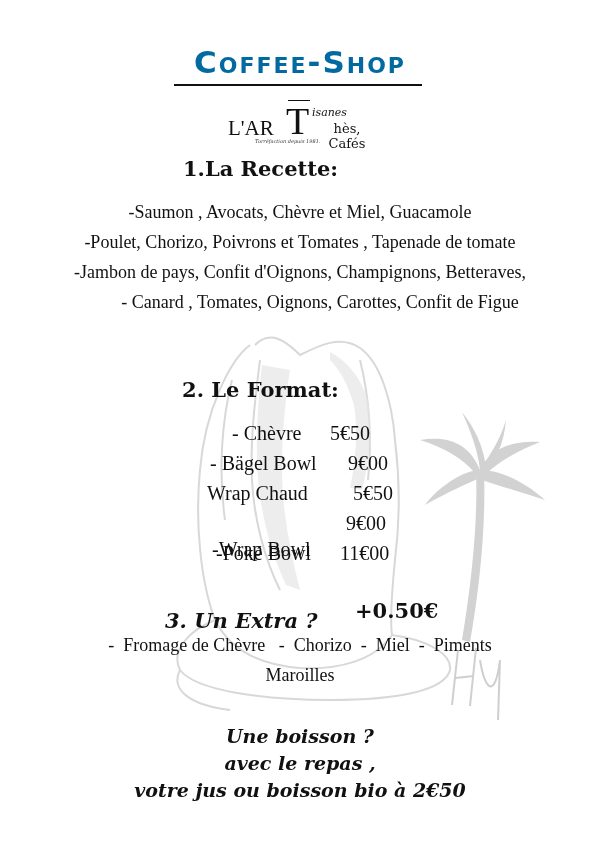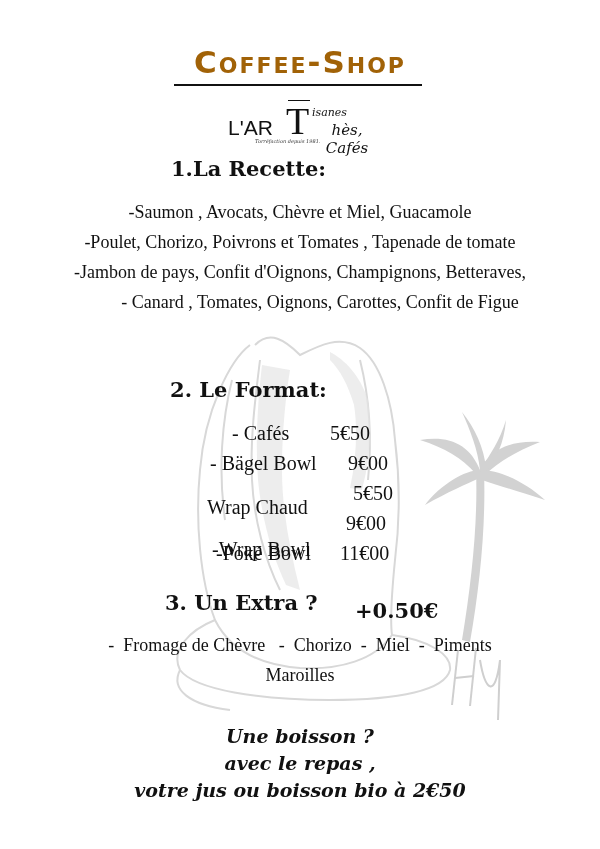--- a/index.html
+++ b/index.html
@@ -6,35 +6,35 @@
     html, body { width: 600px; height: 849px; background: #ffffff; overflow: hidden; }
     body { position: relative; font-family: "DejaVu Serif", serif; color: #111111; }
 
     .bg-art { position: absolute; left: 0; top: 0; width: 600px; height: 849px; z-index: 0; }
 
     .page { position: absolute; left: 0; top: 0; width: 600px; height: 849px; z-index: 1; text-align: center; }
 
     .title {
       position: absolute; left: 0; width: 600px; top: 44px;
       font-family: "DejaVu Sans", sans-serif; font-weight: bold;
-      font-size: 31px; letter-spacing: 2px; color: #a16207;
+      font-size: 31px; letter-spacing: 2px; color: #0369a1;
       font-variant: small-caps;
     }
     .title-rule { position: absolute; left: 174px; top: 84px; width: 248px; height: 2px; background: #111; }
     .by { position: absolute; left: 0; width: 600px; top: 88px; font-family: "DejaVu Sans", sans-serif; font-weight: bold; font-size: 12px; }
     .by-rule { position: absolute; left: 288px; top: 100px; width: 22px; height: 1px; background: #111; }
 
     .logo { position: absolute; left: 228px; top: 102px; width: 150px; height: 46px; }
-    .logo-lar { position: absolute; left: 0; top: 14px; font-family: Liberation Sans, sans-serif; font-size: 21px; letter-spacing: 0px; }
+    .logo-lar { position: absolute; left: 0; top: 14px; font-family: Liberation Serif, serif; font-size: 21px; letter-spacing: 0px; }
     .logo-t { position: absolute; left: 58px; top: 0px; font-family: "Liberation Serif", serif; font-size: 38px; line-height: 38px; }
     .logo-isanes { position: absolute; left: 84px; top: 4px; font-family: "DejaVu Serif", serif; font-style: italic; font-size: 11px; }
-    .logo-hes { position: absolute; left: 88px; top: 19px; font-family: "DejaVu Serif", serif; font-style: italic; font-size: 15px; }
+    .logo-hes { position: absolute; left: 88px; top: 19px; font-family: "DejaVu Serif", serif; font-size: 13px; }
     .logo-tag { position: absolute; left: 27px; top: 36px; font-family: "DejaVu Serif", serif; font-style: italic; font-size: 5px; color: #333; }
 
-    .h { position: absolute; left: 0; width: 497px; font-family: "DejaVu Serif", serif; font-weight: bold; font-size: 21px; }
+    .h { position: absolute; left: 12px; width: 497px; font-family: "DejaVu Serif", serif; font-weight: bold; font-size: 21px; }
     .line { position: absolute; left: 0; width: 600px; font-family: Liberation Serif, serif; font-size: 18px; line-height: 30px; white-space: nowrap; }
     .italic-line { position: absolute; left: 0; width: 600px; font-family: "DejaVu Serif", serif; font-style: italic; font-weight: bold; font-size: 19px; line-height: 27px; }
 
     .fmt-row { position: absolute; font-family: "Liberation Serif", serif; font-size: 20px; white-space: nowrap; }
     .fmt-price { position: absolute; font-family: "Liberation Serif", serif; font-size: 20px; white-space: nowrap; }
   </style>
 </head>
 <body>
 
 <svg class="bg-art" viewBox="0 0 600 849" xmlns="http://www.w3.org/2000/svg">
@@ -88,38 +88,38 @@
 
   <div class="h" style="top:156px;">1.La Recette:</div>
   <div class="line" style="top:197px;">-Saumon , Avocats, Chèvre et Miel, Guacamole</div>
   <div class="line" style="top:257px;">-Jambon de pays, Confit d'Oignons, Champignons, Betteraves,</div>
   <div class="line" style="top:227px;">-Poulet, Chorizo, Poivrons et Tomates , Tapenade de tomate</div>
   <div class="line" style="top:287px;padding-left:40px;">- Canard , Tomates, Oignons, Carottes, Confit de Figue</div>
 
   <div class="h" style="top:377px;">2. Le Format:</div>
 
   <div>
-    <span class="fmt-row" style="left:232px; top:422px;">- Cafés</span>
+    <span class="fmt-row" style="left:232px; top:422px;">- Chèvre</span>
     <span class="fmt-price" style="left:330px; top:422px;">5€50</span>
 
     <span class="fmt-row" style="left:210px; top:452px;">- Bägel Bowl</span>
     <span class="fmt-price" style="left:348px; top:452px;">9€00</span>
 
-    <span class="fmt-row" style="left:207px; top:496px;">Wrap Chaud</span>
+    <span class="fmt-row" style="left:207px; top:482px;">Wrap Chaud</span>
     <span class="fmt-price" style="left:353px; top:482px;">5€50</span>
 
     <span class="fmt-row" style="left:212px; top:538px;">-Wrap Bowl</span>
     <span class="fmt-price" style="left:346px; top:512px;">9€00</span>
 
     <span class="fmt-row" style="left:216px; top:542px;">-Poké Bowl</span>
     <span class="fmt-price" style="left:340px; top:542px;">11€00</span>
   </div>
 
   <div>
-    <span class="h" style="left:165px; width:auto; top:590px;">3. Un Extra ?</span>
+    <span class="h" style="left:165px; width:auto; top:608px;font-style:italic;">3. Un Extra ?</span>
     <span class="h" style="left:355px; width:auto; top:598px;">+0.50€</span>
   </div>
   <div class="line" style="top:630px; white-space:pre;">-  Fromage de Chèvre   -  Chorizo  -  Miel  -  Piments</div>
   <div class="line" style="top:660px;">Maroilles</div>
 
   <div class="italic-line" style="top:723px;">Une boisson ?</div>
   <div class="italic-line" style="top:750px;">avec le repas ,</div>
   <div class="italic-line" style="top:777px;">votre jus ou boisson bio à 2€50</div>
 </div>
 

